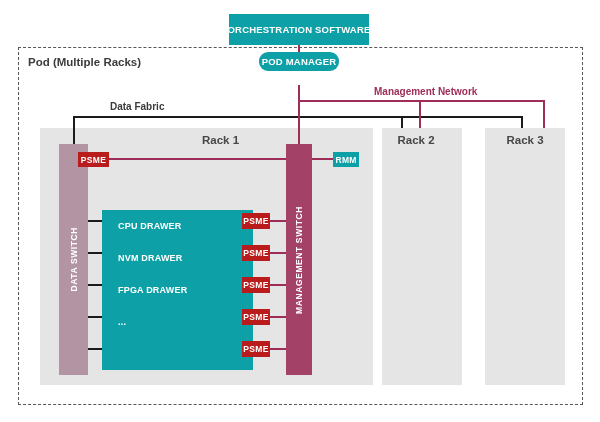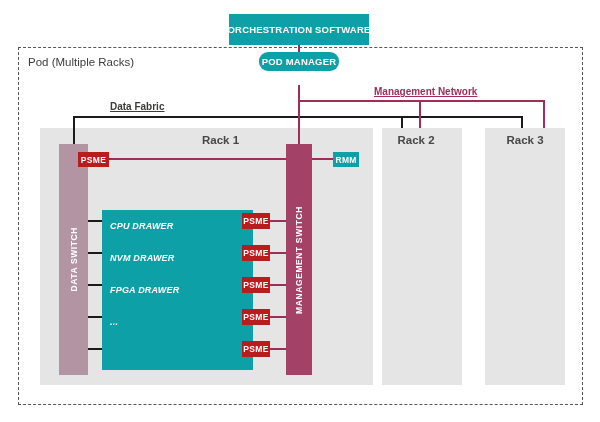--- a/index.html
+++ b/index.html
@@ -17,21 +17,21 @@
   .orch { left:229px; top:14px;  width:140px; height:31px; font-size:9.5px; }
   .pm   { left:259px; top:52px;  width:80px;  height:19px; font-size:9.5px;border-radius:9px; }
   .rmm  { left:333px; top:152px; width:26px;  height:15px; font-size:8.5px; }
 
   
   .pod-border {
     position:absolute; left:18px; top:47px; width:565px; height:358px;
     border:1.5px dashed #575757; box-sizing:border-box;
   }
   .pod-label {
-    position:absolute; left:28px; top:56px; font-size:11.5px; font-weight:normal;
+    position:absolute; left:28px; top:56px; font-size:11.5px; font-weight:bold;
     color:#3c3c3b; white-space:nowrap;
   }
 
   
   .rack { position:absolute; background:#e6e5e5; top:128px; height:257px; }
   .rack1 { left:40px;  width:333px; }
   .rack2 { left:382px; width:80px; }
   .rack3 { left:485px; width:80px; }
   .rack-label {
     position:absolute; top:134px; font-size:11.5px; font-weight:bold;
@@ -39,21 +39,21 @@
   }
   .rl1 { left:40px;  width:361px; }
   .rl2 { left:382px; width:68px; }
   .rl3 { left:485px; width:80px; }
 
   
   .ln { position:absolute; }
   .lb { background:#1b1b1b; }   
   .lc { background:#9e2d59; }   
 
-  .net-label { position:absolute; font-weight:bold; white-space:nowrap;text-decoration:underline; }
+  .net-label { position:absolute; font-weight:bold; white-space:nowrap; }
   .df-label { left:110px; top:101px; width:90px; text-align:left; font-size:10px; color:#3c3c3b; }
   .mn-label { left:374px; top:86px; width:100px; text-align:center; font-size:10px; color:#9e2d59; }
 
   
   .vbar {
     position:absolute; top:144px; height:231px;
     display:flex; align-items:center; justify-content:center;
   }
   .data-switch { left:59px; width:29px; background:#b294a3; }
   .mgmt-switch { left:286px; width:26px; background:#a34166; }
@@ -61,21 +61,21 @@
     writing-mode:vertical-rl; transform:rotate(180deg);
     color:#ffffff; font-weight:bold; font-size:8.5px; letter-spacing:.6px;
     white-space:nowrap;
   }
 
   
   .drawer {
     position:absolute; left:102px; width:151px; height:32px; background:#0da0a6;
     color:#ffffff; display:flex; align-items:center;
     font-size:9px; font-weight:bold; letter-spacing:.2px;
-    padding-left:8px; box-sizing:border-box; white-space:nowrap;font-style:italic;
+    padding-left:16px; box-sizing:border-box; white-space:nowrap;
   }
 
   
   .chip {
     position:absolute; background:#b91c1c; color:#ffffff;
     display:flex; align-items:center; justify-content:center;
     font-weight:bold; font-size:8.5px; letter-spacing:.4px;
   }
   .chip-top { left:78px; top:152px; width:31px; height:15px; }
   .chip-drawer { left:242px; width:28px; height:16px; }

